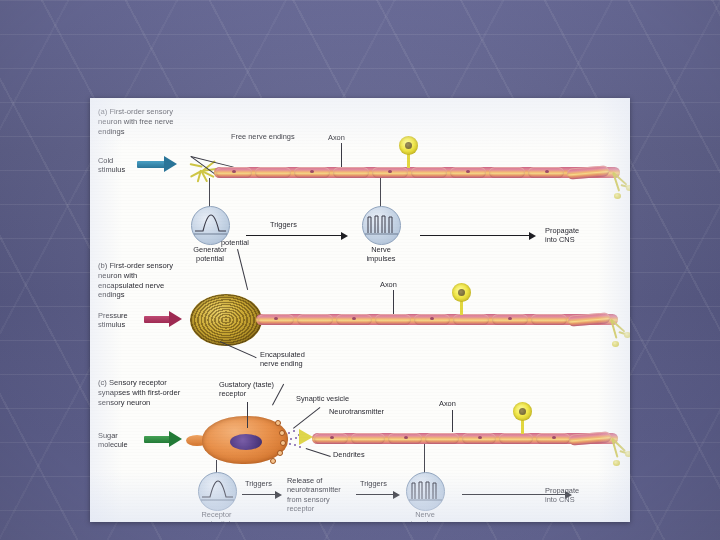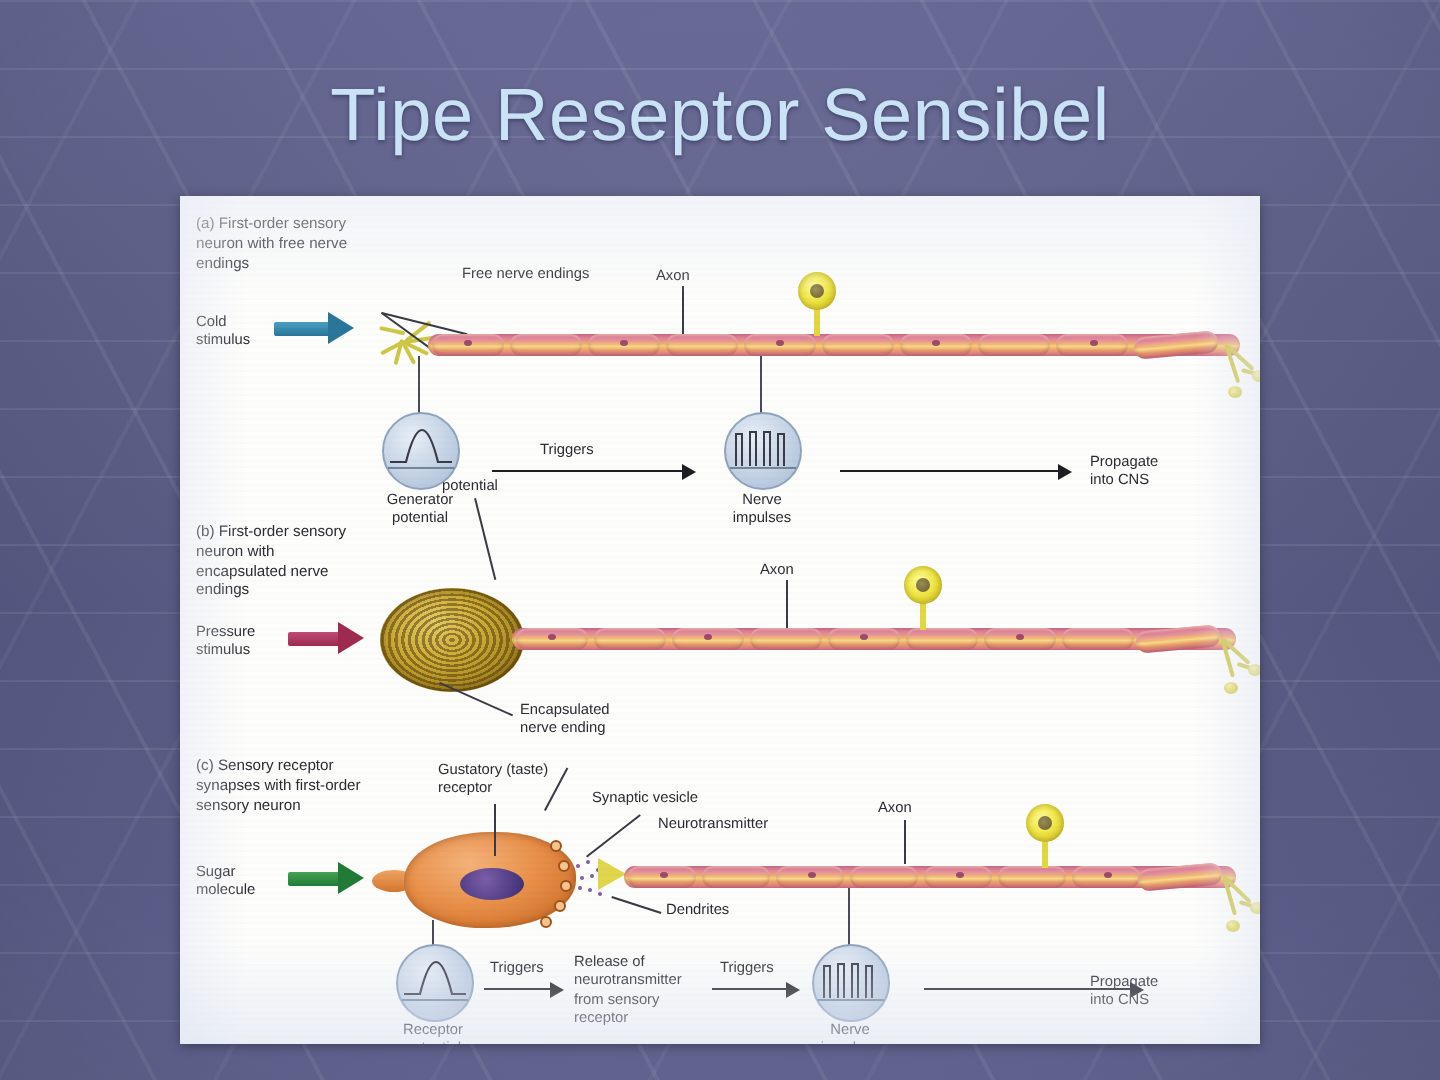--- a/index.html
+++ b/index.html
@@ -143,21 +143,20 @@
 <body>
 
 <div class="slide">
 
   <div class="bg"></div>
   <div class="bg-diag1"></div>
   <div class="bg-diag2"></div>
   <div class="bg-horz"></div>
   <div class="bg-vign"></div>
 
-  <div class="title">Tipe Reseptor Sensibel</div>
 
   <div class="figure">
     <div class="fig-inner">
 
       <div class="lbl hd" style="left:8px;top:9px;">(a) First-order sensory
      neuron with free nerve
      endings</div>
       <div class="lbl" style="left:8px;top:58px;">Cold
 stimulus</div>
 

